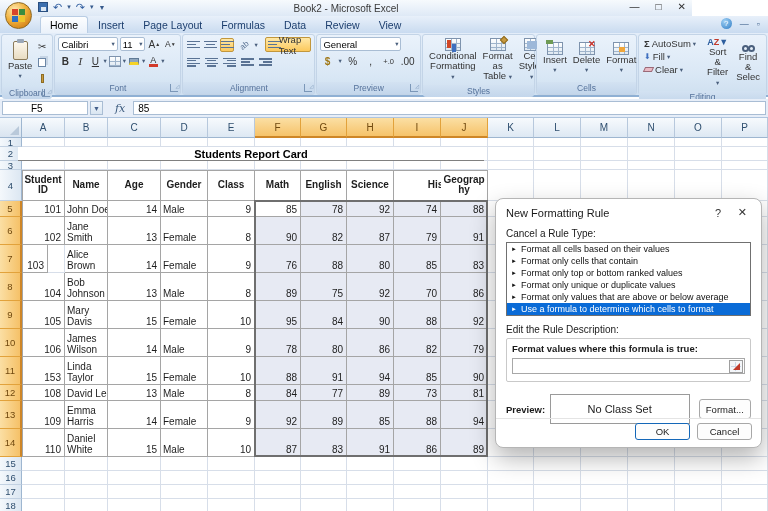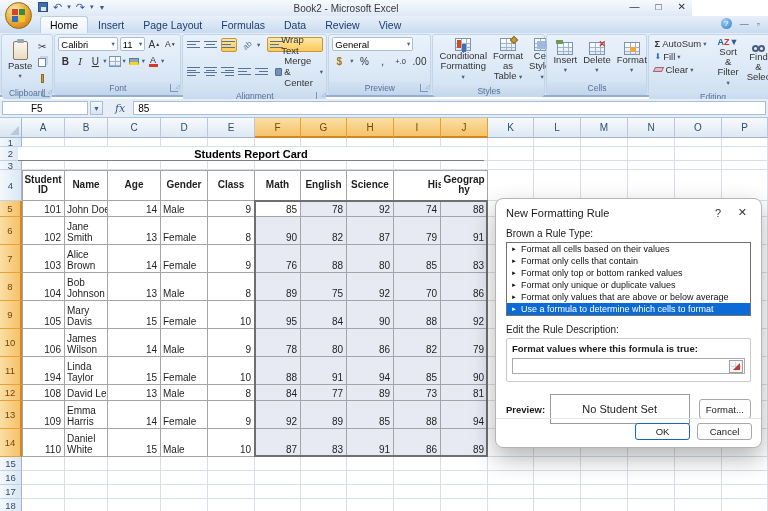--- a/index.html
+++ b/index.html
@@ -344,25 +344,20 @@
                 <i></i>
                 <i></i>
               </span>
             </span>
           <span class="tbtn">
               <span class="bars r">
                 <i></i>
                 <i></i>
                 <i></i>
               </span>
-            </span>
-          <span class="sbtn" style="margin-left:2px;">
-            <span class="ublock"></span>
-            <span>Merge &amp; Center</span>
-              <span class="dd">▾</span>
             </span>
         </div>
       </div>
       <div class="glabel">
         <span>Alignment</span>
         <span class="launcher"></span>
       </div>
     </div>
 
     <div class="group" style="width:114px">
@@ -585,21 +580,21 @@
       <div class="tcell name" style="left: 65px; width: 43px; top: 99px; height: 28px;">Jane
 Smith</div>
       <div class="tcell num" style="left: 108px; width: 53px; top: 99px; height: 28px;">13</div>
       <div class="tcell " style="left: 161px; width: 47px; top: 99px; height: 28px;">Female</div>
       <div class="tcell num" style="left: 208px; width: 47px; top: 99px; height: 28px;">8</div>
       <div class="tcell num selbg" style="left: 255px; width: 46px; top: 99px; height: 28px;">90</div>
       <div class="tcell num selbg" style="left: 301px; width: 46px; top: 99px; height: 28px;">82</div>
       <div class="tcell num selbg" style="left: 347px; width: 47px; top: 99px; height: 28px;">87</div>
       <div class="tcell num selbg" style="left: 394px; width: 47px; top: 99px; height: 28px;">79</div>
       <div class="tcell num selbg" style="left: 441px; width: 47px; top: 99px; height: 28px;">91</div>
-      <div class="tcell num" style="left: 22px; width: 43px; top: 127px; height: 28px;">103</div>
+      <div class="tcell num" style="left: 22px; width: 26px; top: 127px; height: 28px;">103</div>
       <div class="tcell name" style="left: 65px; width: 43px; top: 127px; height: 28px;">Alice
 Brown</div>
       <div class="tcell num" style="left: 108px; width: 53px; top: 127px; height: 28px;">14</div>
       <div class="tcell " style="left: 161px; width: 47px; top: 127px; height: 28px;">Female</div>
       <div class="tcell num" style="left: 208px; width: 47px; top: 127px; height: 28px;">9</div>
       <div class="tcell num selbg" style="left: 255px; width: 46px; top: 127px; height: 28px;">76</div>
       <div class="tcell num selbg" style="left: 301px; width: 46px; top: 127px; height: 28px;">88</div>
       <div class="tcell num selbg" style="left: 347px; width: 47px; top: 127px; height: 28px;">80</div>
       <div class="tcell num selbg" style="left: 394px; width: 47px; top: 127px; height: 28px;">85</div>
       <div class="tcell num selbg" style="left: 441px; width: 47px; top: 127px; height: 28px;">83</div>
@@ -629,21 +624,21 @@
       <div class="tcell name" style="left: 65px; width: 43px; top: 211px; height: 28px;">James
 Wilson</div>
       <div class="tcell num" style="left: 108px; width: 53px; top: 211px; height: 28px;">14</div>
       <div class="tcell " style="left: 161px; width: 47px; top: 211px; height: 28px;">Male</div>
       <div class="tcell num" style="left: 208px; width: 47px; top: 211px; height: 28px;">9</div>
       <div class="tcell num selbg" style="left: 255px; width: 46px; top: 211px; height: 28px;">78</div>
       <div class="tcell num selbg" style="left: 301px; width: 46px; top: 211px; height: 28px;">80</div>
       <div class="tcell num selbg" style="left: 347px; width: 47px; top: 211px; height: 28px;">86</div>
       <div class="tcell num selbg" style="left: 394px; width: 47px; top: 211px; height: 28px;">82</div>
       <div class="tcell num selbg" style="left: 441px; width: 47px; top: 211px; height: 28px;">79</div>
-      <div class="tcell num" style="left: 22px; width: 43px; top: 239px; height: 28px;">194</div>
+      <div class="tcell num" style="left: 22px; width: 43px; top: 239px; height: 28px;">153</div>
       <div class="tcell name" style="left: 65px; width: 43px; top: 239px; height: 28px;">Linda
 Taylor</div>
       <div class="tcell num" style="left: 108px; width: 53px; top: 239px; height: 28px;">15</div>
       <div class="tcell " style="left: 161px; width: 47px; top: 239px; height: 28px;">Female</div>
       <div class="tcell num" style="left: 208px; width: 47px; top: 239px; height: 28px;">10</div>
       <div class="tcell num selbg" style="left: 255px; width: 46px; top: 239px; height: 28px;">88</div>
       <div class="tcell num selbg" style="left: 301px; width: 46px; top: 239px; height: 28px;">91</div>
       <div class="tcell num selbg" style="left: 347px; width: 47px; top: 239px; height: 28px;">94</div>
       <div class="tcell num selbg" style="left: 394px; width: 47px; top: 239px; height: 28px;">85</div>
       <div class="tcell num selbg" style="left: 441px; width: 47px; top: 239px; height: 28px;">90</div>
@@ -680,21 +675,21 @@
       <div class="tcell num selbg" style="left: 394px; width: 47px; top: 311px; height: 28px;">86</div>
       <div class="tcell num selbg" style="left: 441px; width: 47px; top: 311px; height: 28px;">89</div>
       <div class="tableframe" style="left: 22px; top: 52px; width: 466px; height: 287px;"></div>
       <div class="selrect" style="left: 254px; top: 82px; width: 234px; height: 257px;"></div>
     </div>
 
   <div class="dlg">
     <div class="dlg-title">New Formatting Rule</div>
     <span class="dlg-help">?</span>
     <span class="dlg-close">✕</span>
-    <div class="rule-label">Brown a Rule Type:</div>
+    <div class="rule-label">Cancel a Rule Type:</div>
     <div class="rulelist" id="rulelist">
         <div class="ritem">
           <span class="arr">►</span>
           <span>Format all cells based on their values</span>
         </div>
         <div class="ritem">
           <span class="arr">►</span>
           <span>Format only cells that contain</span>
         </div>
         <div class="ritem">
@@ -717,21 +712,21 @@
     <div class="desc-label">Edit the Rule Description:</div>
     <div class="fgroup">
       <div class="flabel">Format values where this formula is true:</div>
       <div class="formula-input">
         <span></span>
         <span class="picker"></span>
       </div>
     </div>
     <div class="prevrow">
       <span class="prev-label">Preview:</span>
-      <span class="prevbox">No Student Set</span>
+      <span class="prevbox">No Class Set</span>
       <span class="fmtbtn">Format...</span>
     </div>
     <div class="dlg-footer"></div>
     <div class="btnrow">
       <span class="btn default">OK</span>
       <span class="btn">Cancel</span>
     </div>
   </div>
 
 </div>

